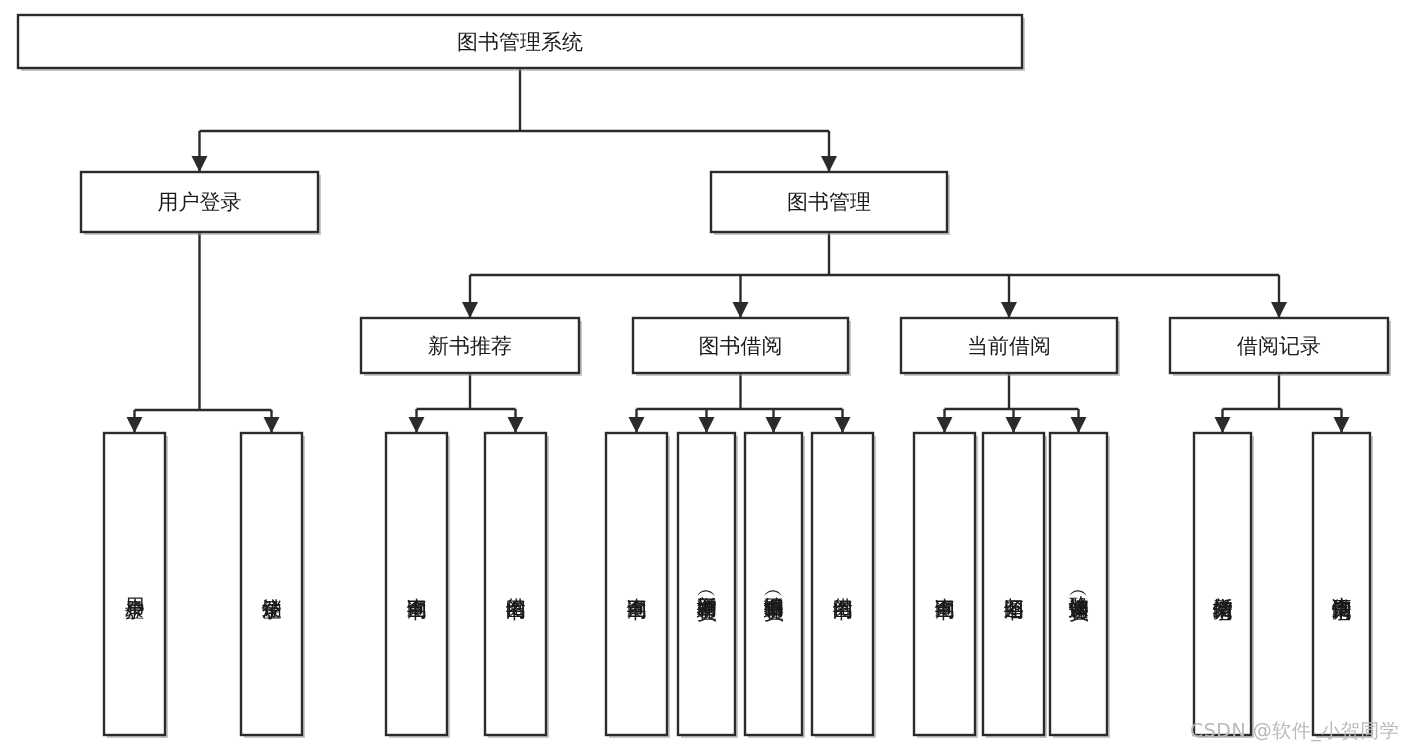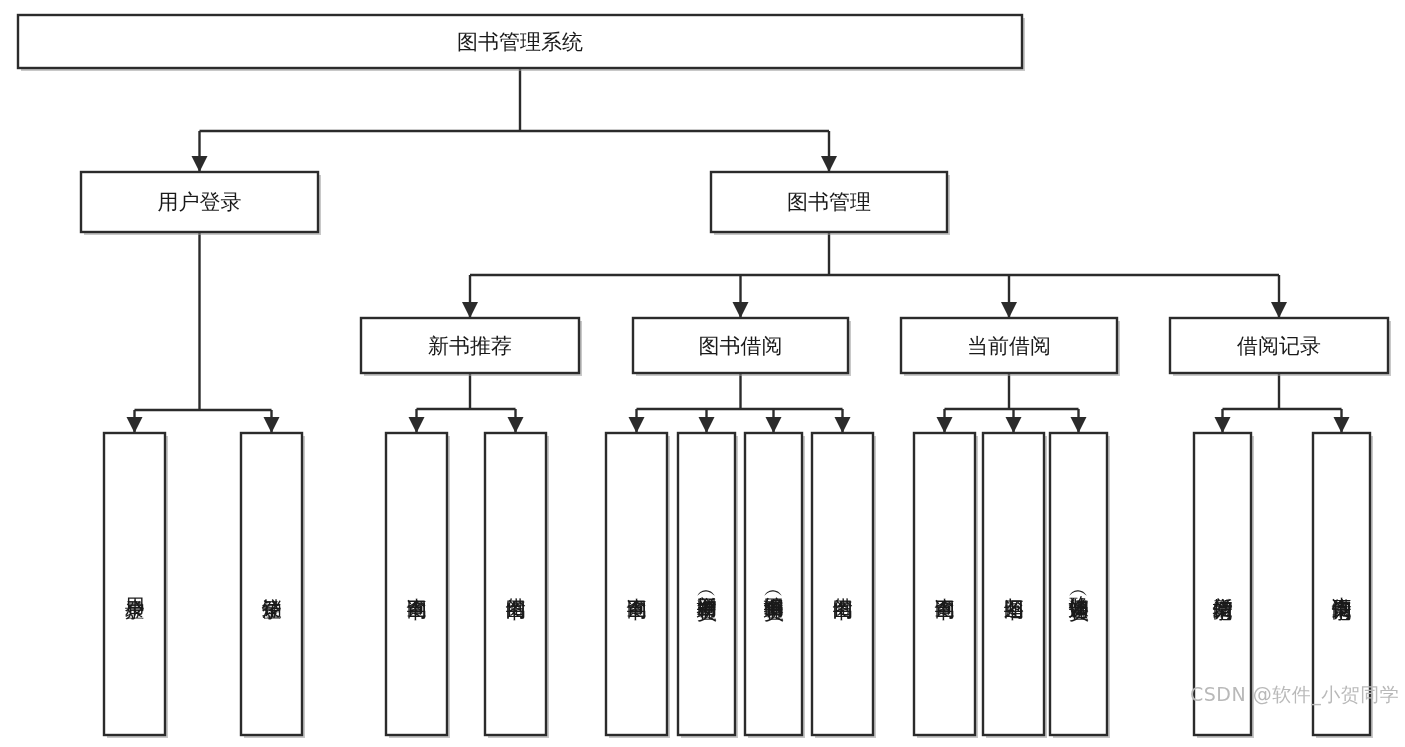--- a/index.html
+++ b/index.html
@@ -248,14 +248,14 @@
       <div class="node-label-v" style="left: 606px; top: 433px; width: 61px; height: 302px;">查询图书</div>
       <div class="node-label-v" style="left: 678px; top: 433px; width: 57px; height: 302px;">新增图书（管理员）</div>
       <div class="node-label-v" style="left: 745px; top: 433px; width: 57px; height: 302px;">编辑图书（管理员）</div>
       <div class="node-label-v" style="left: 812px; top: 433px; width: 61px; height: 302px;">借阅图书</div>
       <div class="node-label-v" style="left: 914px; top: 433px; width: 61px; height: 302px;">查询图书</div>
       <div class="node-label-v" style="left: 983px; top: 433px; width: 61px; height: 302px;">归还图书</div>
       <div class="node-label-v" style="left: 1050px; top: 433px; width: 57px; height: 302px;">确认归还（管理员）</div>
       <div class="node-label-v" style="left: 1194px; top: 433px; width: 57px; height: 302px;">新增借阅记录</div>
       <div class="node-label-v" style="left: 1313px; top: 433px; width: 57px; height: 302px;">查询借阅记录</div>
     </div>
-  <div class="watermark" id="watermark" style="left: 1190px; top: 682px;">CSDN @软件_小贺同学</div>
+  <div class="watermark" id="watermark" style="left: 1190px; top: 718px;">CSDN @软件_小贺同学</div>
 </div>
 
 </body></html>

